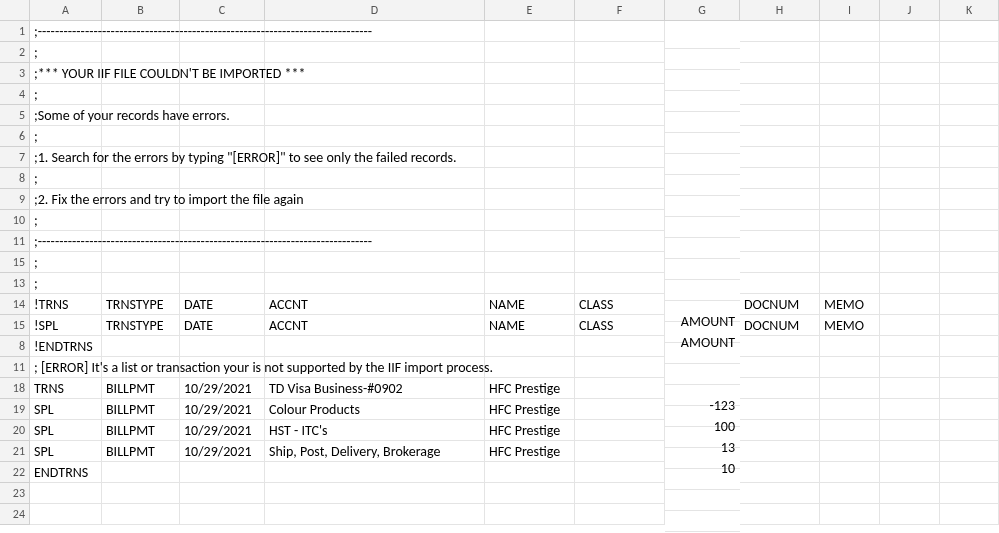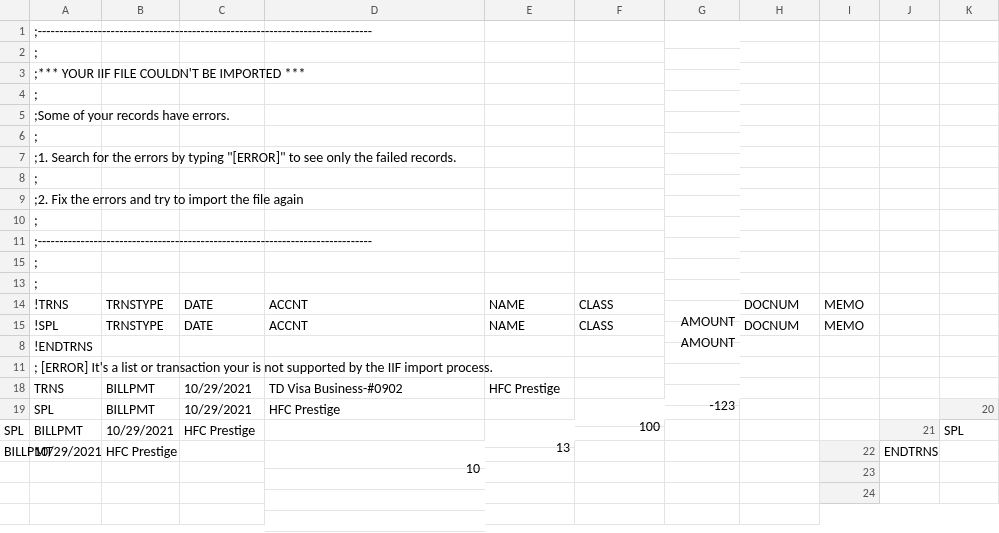--- a/index.html
+++ b/index.html
@@ -299,42 +299,45 @@
     <div class="cell"></div>
     <div class="cell num">-123</div>
     <div class="cell"></div>
     <div class="cell"></div>
     <div class="cell"></div>
     <div class="cell"></div>
     <div class="rowhdr">19</div>
     <div class="cell">SPL</div>
     <div class="cell">BILLPMT</div>
     <div class="cell">10/29/2021</div>
+    <div class="cell">Colour Products</div>
     <div class="cell">HFC Prestige</div>
     <div class="cell"></div>
     <div class="cell num">100</div>
     <div class="cell"></div>
     <div class="cell"></div>
     <div class="cell"></div>
     <div class="cell"></div>
     <div class="rowhdr">20</div>
     <div class="cell">SPL</div>
     <div class="cell">BILLPMT</div>
     <div class="cell">10/29/2021</div>
+    <div class="cell">HST - ITC's</div>
     <div class="cell">HFC Prestige</div>
     <div class="cell"></div>
     <div class="cell num">13</div>
     <div class="cell"></div>
     <div class="cell"></div>
     <div class="cell"></div>
     <div class="cell"></div>
     <div class="rowhdr">21</div>
     <div class="cell">SPL</div>
     <div class="cell">BILLPMT</div>
     <div class="cell">10/29/2021</div>
+    <div class="cell">Ship, Post, Delivery, Brokerage</div>
     <div class="cell">HFC Prestige</div>
     <div class="cell"></div>
     <div class="cell num">10</div>
     <div class="cell"></div>
     <div class="cell"></div>
     <div class="cell"></div>
     <div class="cell"></div>
     <div class="rowhdr">22</div>
     <div class="cell overflow">
       <span>ENDTRNS</span>

